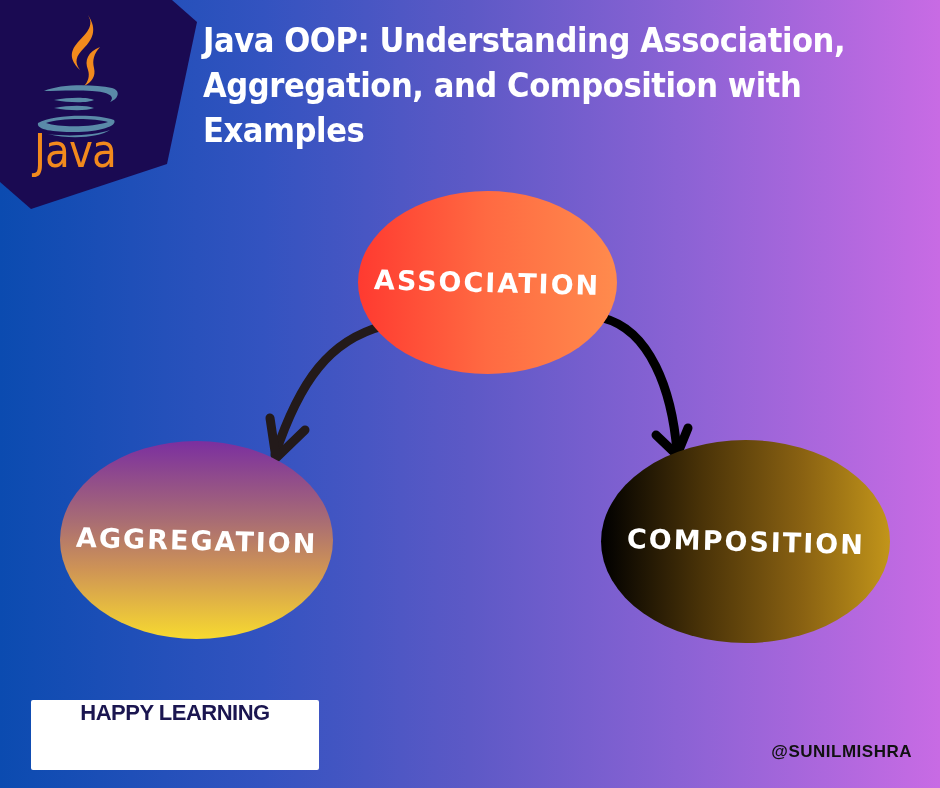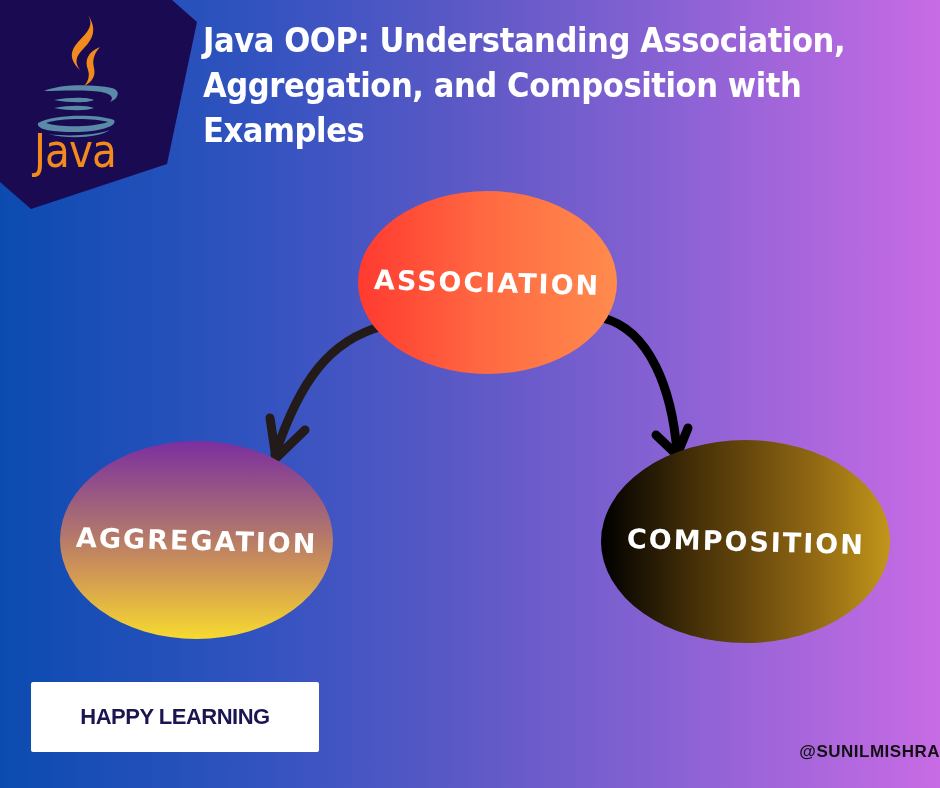--- a/index.html
+++ b/index.html
@@ -31,30 +31,30 @@
     font-size: 27px; letter-spacing: 2px; transform: rotate(1.5deg);
   }
   .e-assoc { left: 358px; top: 191px; width: 259px; height: 183px;
     background: linear-gradient(90deg, #ff3a30 0%, #ff6a42 50%, #ff8b4d 100%); }
   .e-aggr { left: 60px; top: 441px; width: 273px; height: 198px;
     background: linear-gradient(180deg, #7b2fa0 0%, #a86c74 40%, #cf9455 65%, #f7da30 100%); }
   .e-comp { left: 601px; top: 440px; width: 289px; height: 203px;
     background: linear-gradient(90deg, #000000 0%, #4a3308 35%, #8a6212 70%, #c2951a 100%); }
   .arrows { position: absolute; left: 0; top: 0; width: 940px; height: 788px; pointer-events: none; }
   .happy {
-    position: absolute; left: 31px; top: 682px; width: 288px; height: 70px;
+    position: absolute; left: 31px; top: 700px; width: 288px; height: 70px;
     background: #ffffff; border-radius: 2px;
-    display: flex; align-items: center; justify-content: center;
+    display: flex; align-items: flex-start; justify-content: center;
   }
   .happy span {
     color: #1b1650; font-family: "Liberation Sans", sans-serif; font-weight: bold;
     font-size: 22px; letter-spacing: -0.5px;
   }
   .handle {
-    position: absolute; right: 0; top: 742px;
+    position: absolute; right: 28px; top: 742px;
     color: #111111; font-family: "Liberation Sans", sans-serif; font-weight: bold;
     font-size: 17px; letter-spacing: 0.5px;
   }
 </style>
 </head>
 <body>
 
 <div class="canvas">
 
   <svg class="hex" viewBox="0 0 200 212">

